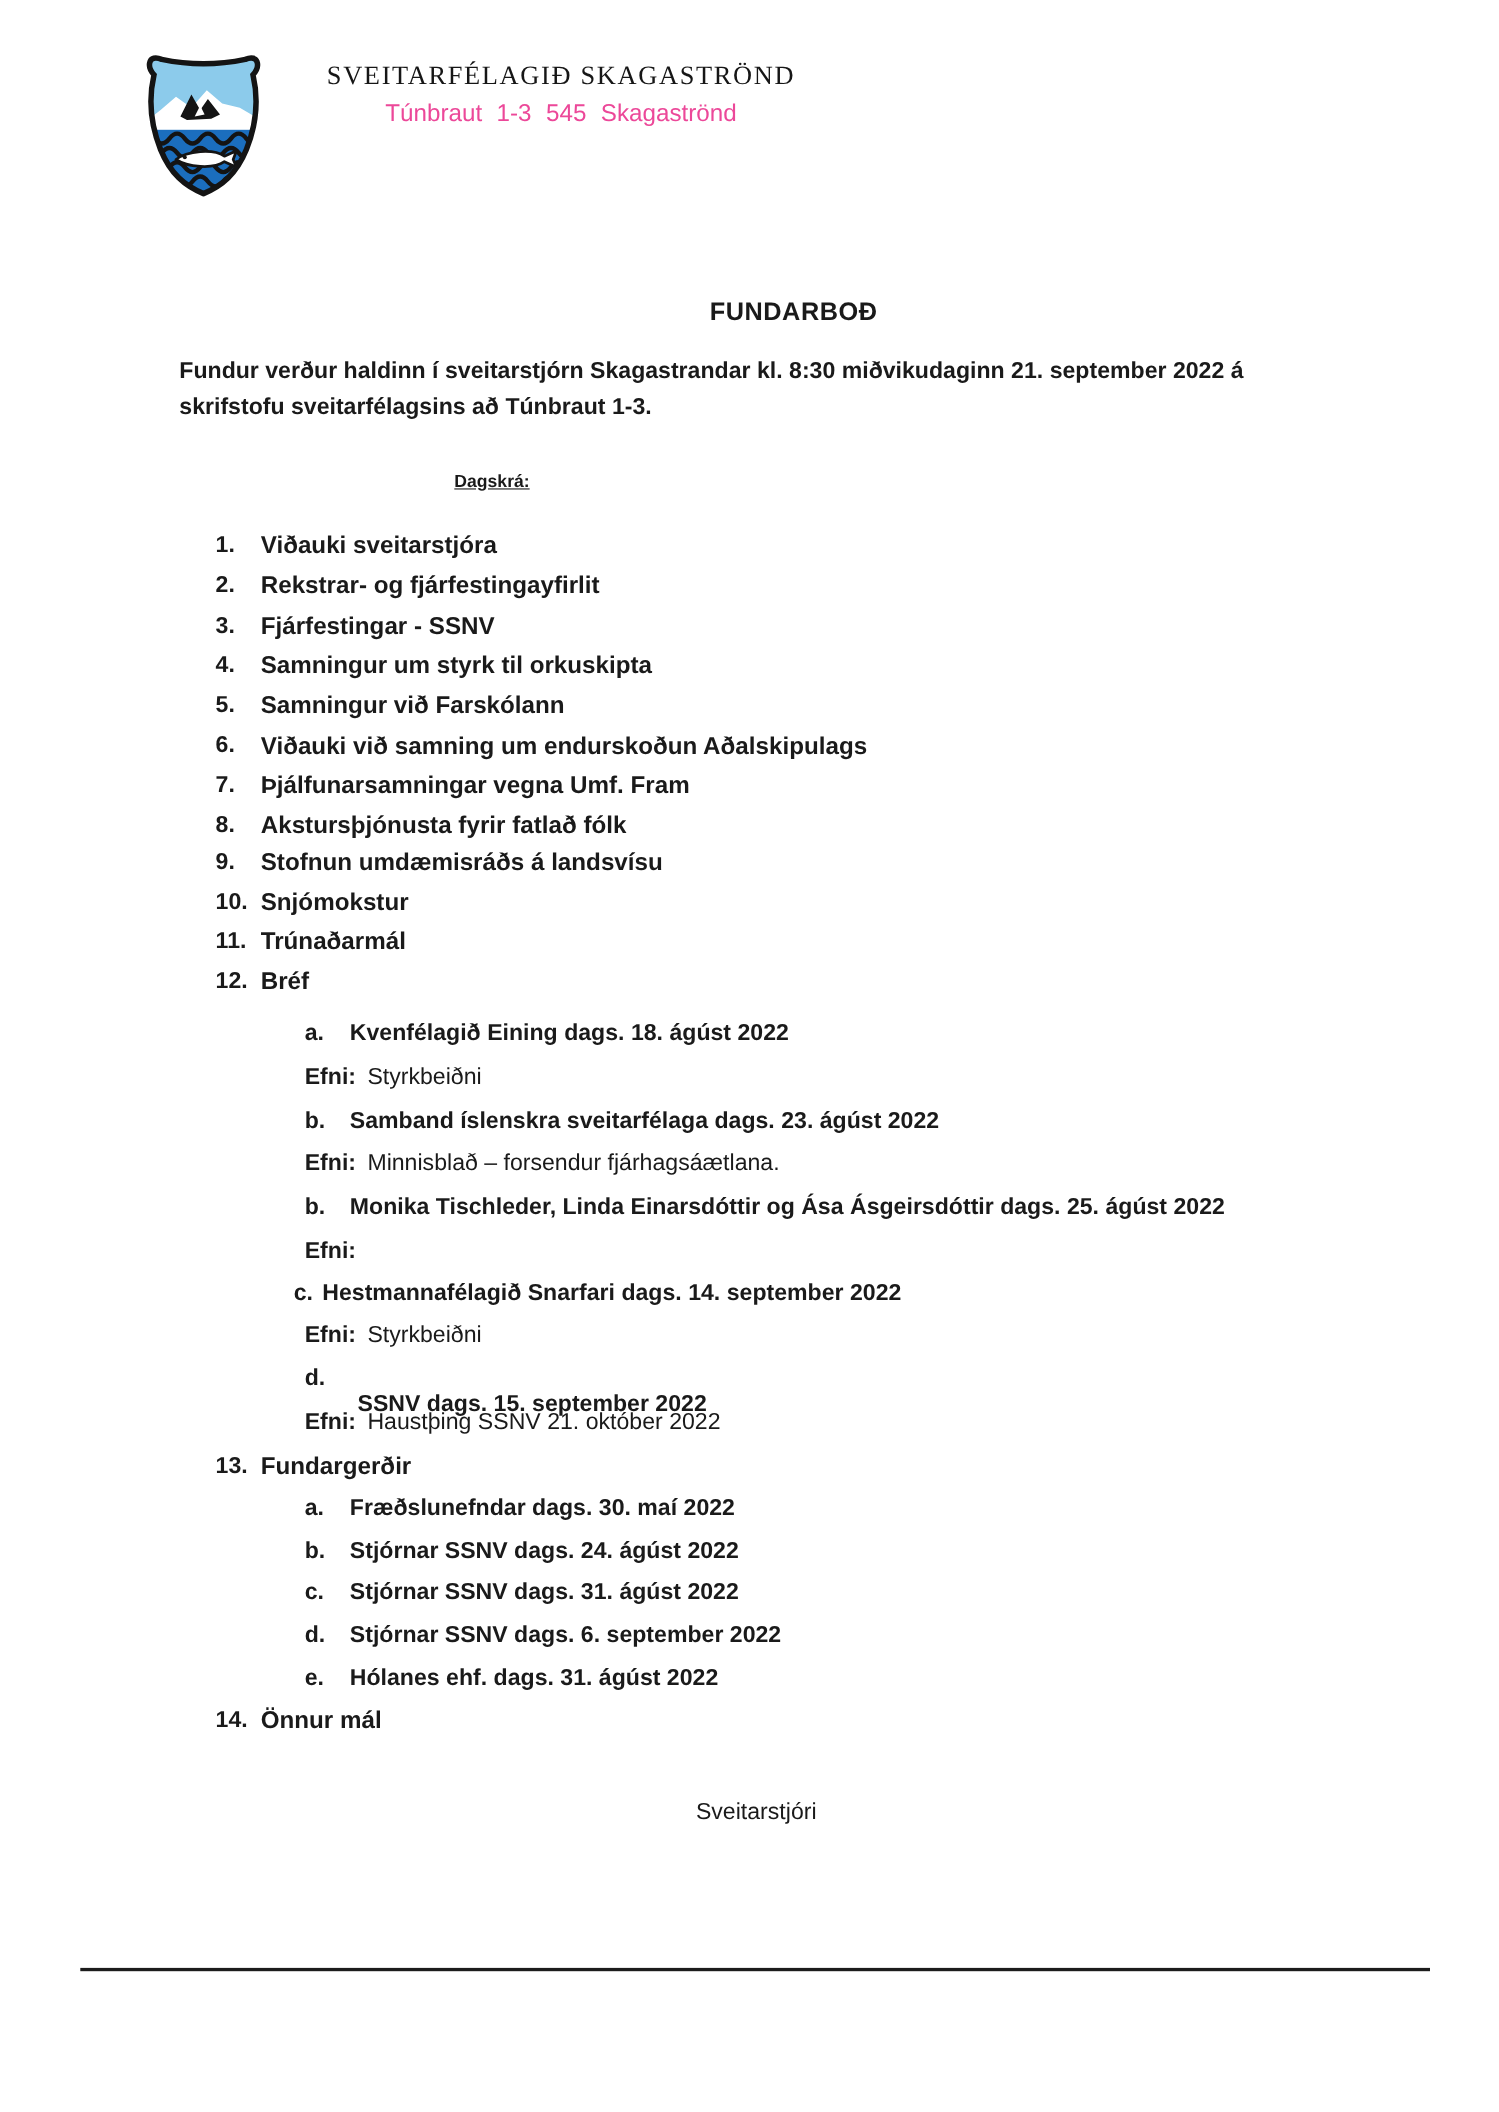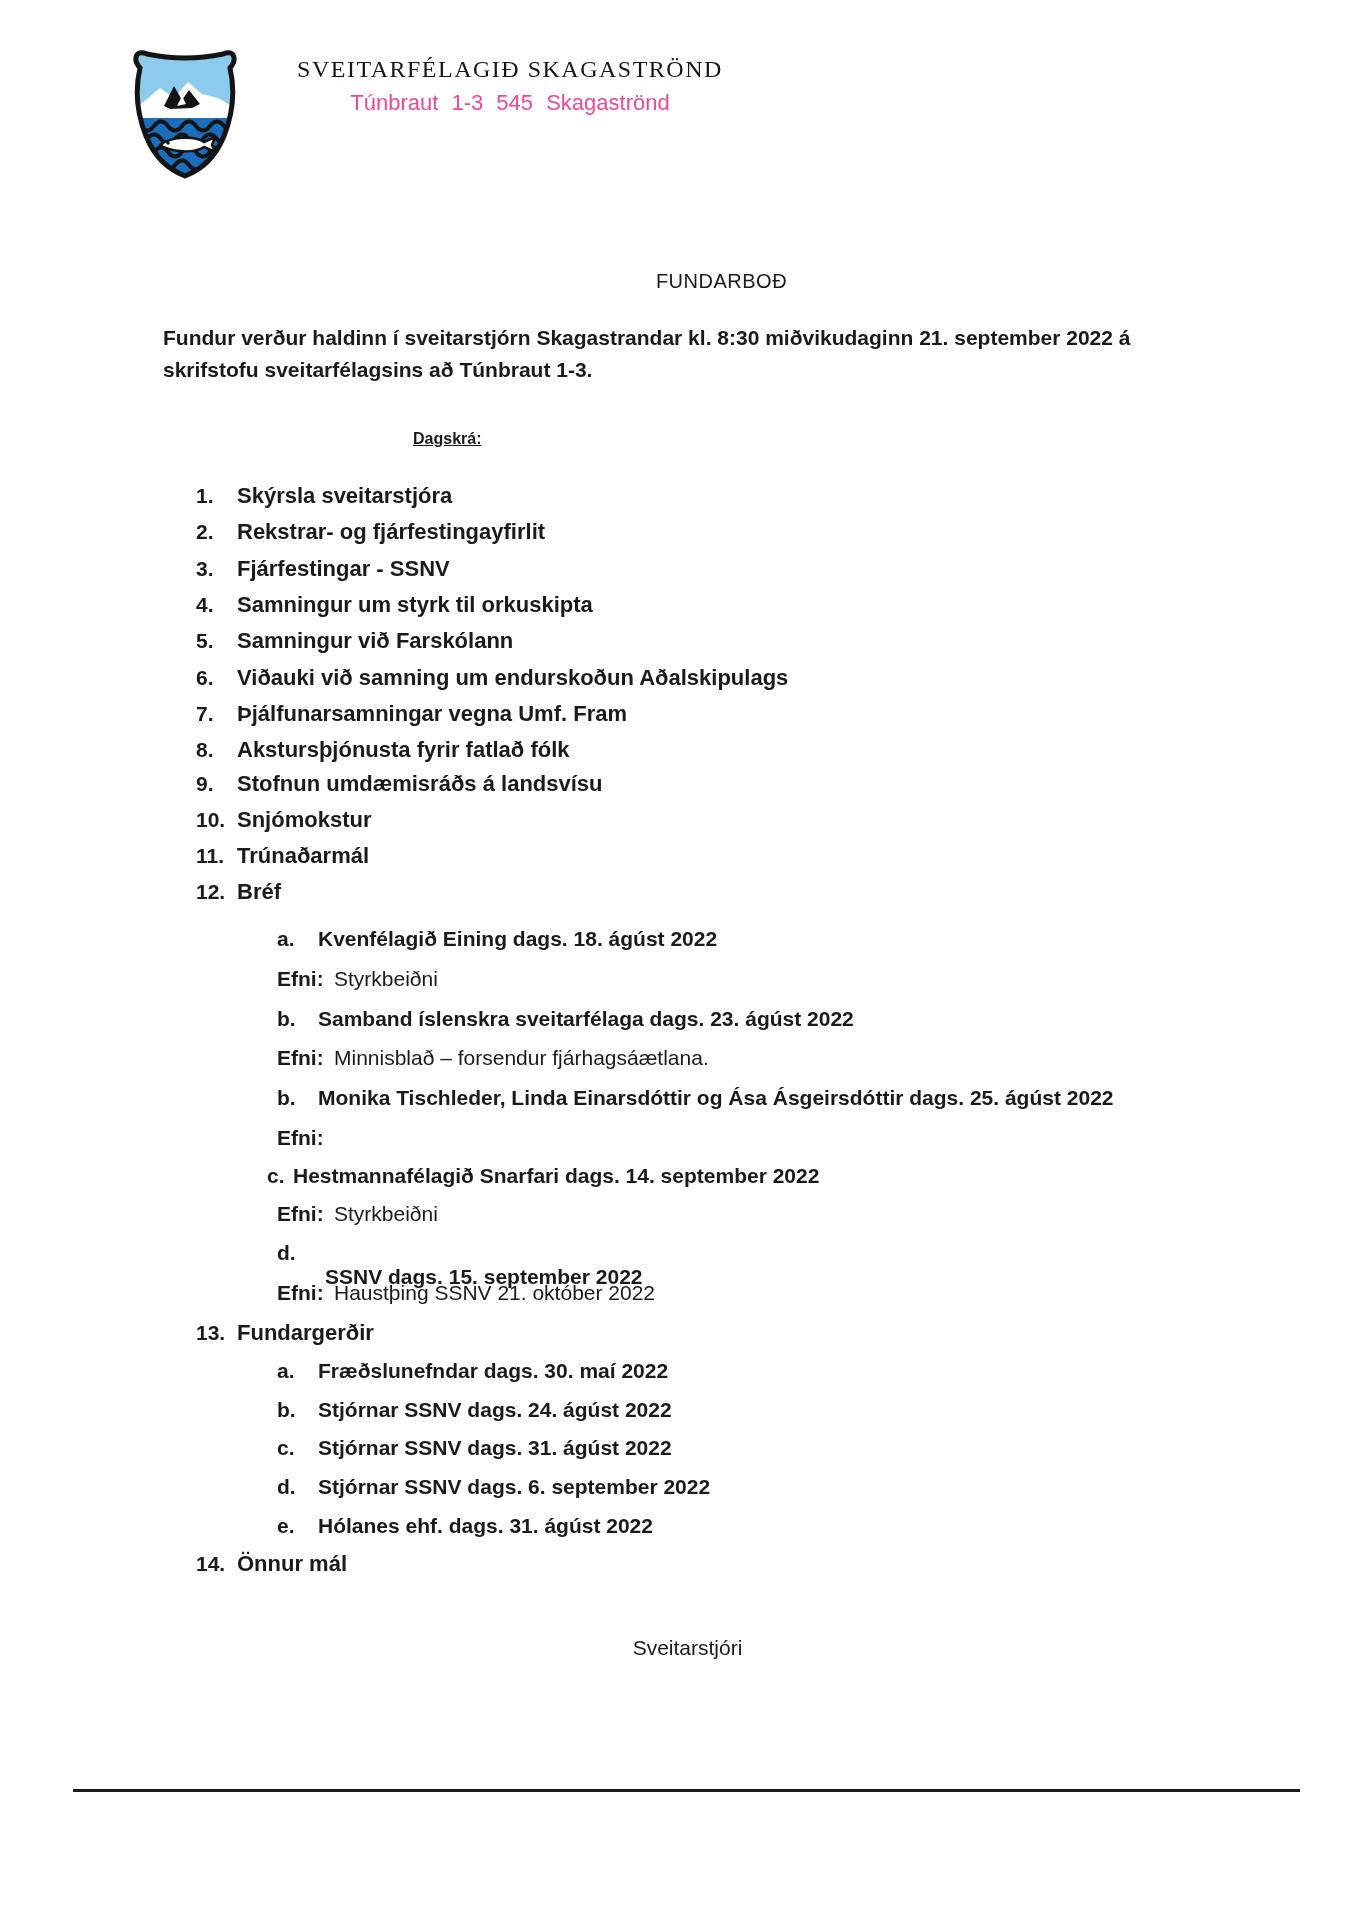--- a/index.html
+++ b/index.html
@@ -18,21 +18,21 @@
     font-size:24px;letter-spacing:1.5px;color:#161616;
     white-space:nowrap;line-height:30px;
   }
   .org-address{
     font-family:"Liberation Sans", sans-serif;
     font-size:22px;color:#ec4899;word-spacing:7px;
     white-space:nowrap;line-height:28px;margin-top:5px;
   }
   .doc-title{
     position:absolute;left:80px;width:1283px;top:270px;height:28px;
-    text-align:center;font-size:20px;font-weight:normal;letter-spacing:.5px;
+    text-align:center;font-size:23px;font-weight:bold;letter-spacing:.5px;
   }
   .line{position:absolute;left:0;right:0;height:27px;line-height:27px;white-space:nowrap;font-size:21px;font-weight:bold;}
   .intro{left:163px;right:60px;}
   .dagskra{left:413px;font-size:16px;text-decoration:underline;}
   .num{position:absolute;left:196px;}
   .itxt{position:absolute;left:237px;font-size:22px;}
   .sub-letter{position:absolute;left:277px;}
   .sub-text{position:absolute;left:318px;}
   .sub-c .sub-letter{left:267px;}
   .sub-c .sub-text{left:293px;}
@@ -77,21 +77,21 @@
 
   <div class="doc-title">FUNDARBOÐ</div>
 
   <div class="line intro" style="top:324px">Fundur verður haldinn í sveitarstjórn Skagastrandar kl. 8:30 miðvikudaginn 21. september 2022 á</div>
   <div class="line intro" style="top:356px">skrifstofu sveitarfélagsins að Túnbraut 1-3.</div>
 
   <div class="line dagskra" style="top:425px">Dagskrá:</div>
 
   <div class="line" style="top:482px">
       <span class="num">1.</span>
-      <span class="itxt">Skýrsla sveitarstjóra</span>
+      <span class="itxt">Viðauki sveitarstjóra</span>
     </div>
   <div class="line" style="top:518px">
       <span class="num">2.</span>
       <span class="itxt">Rekstrar- og fjárfestingayfirlit</span>
     </div>
   <div class="line" style="top:555px">
       <span class="num">3.</span>
       <span class="itxt">Fjárfestingar - SSNV</span>
     </div>
   <div class="line" style="top:591px">

